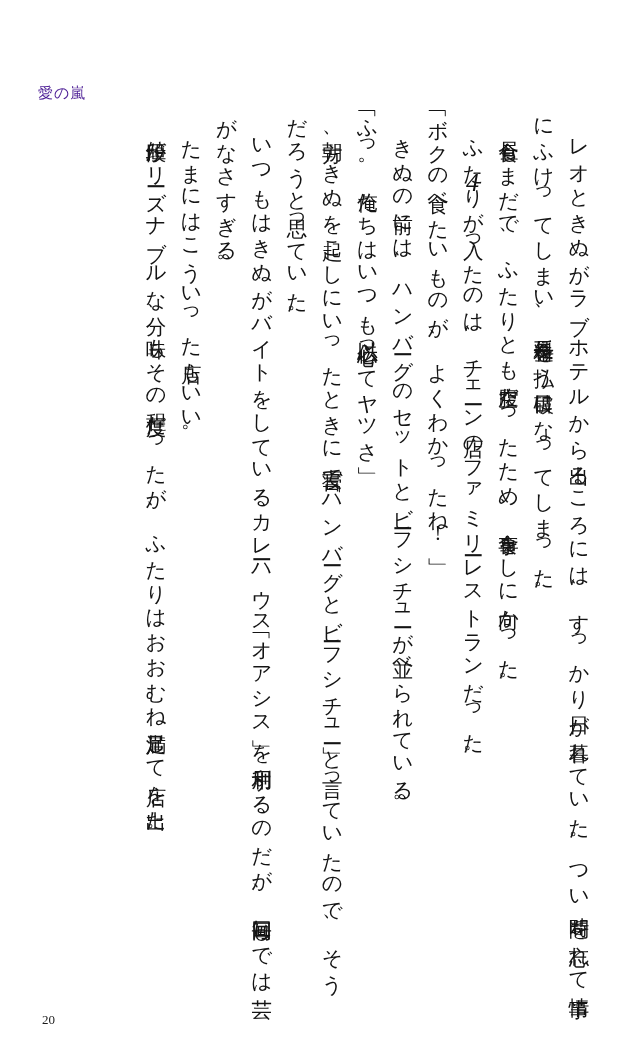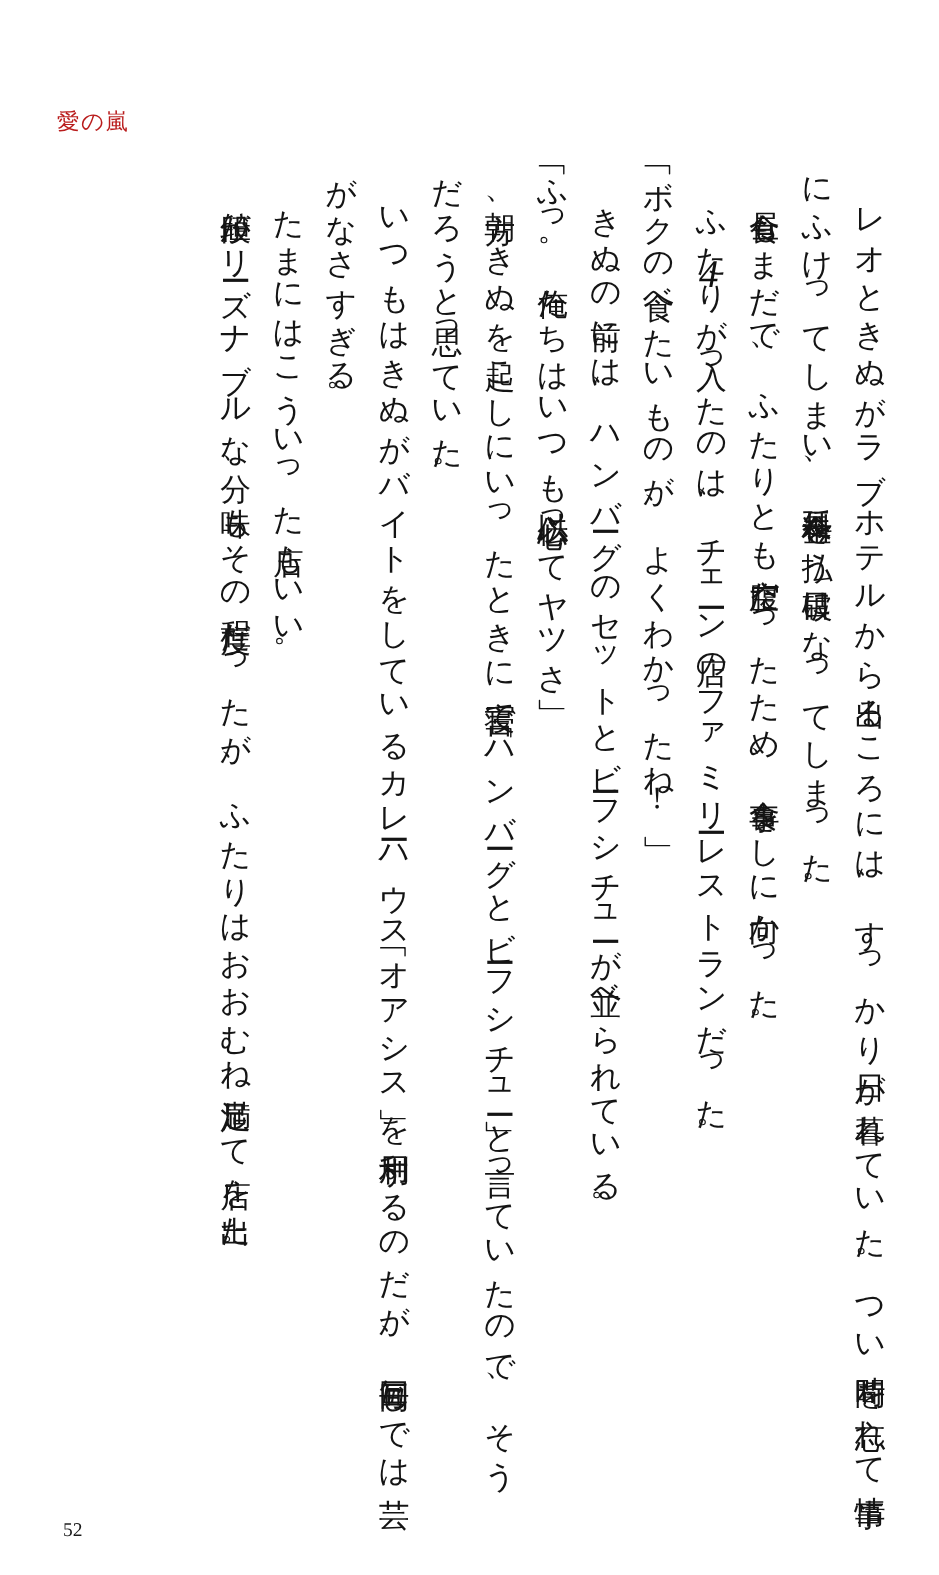--- a/index.html
+++ b/index.html
@@ -18,24 +18,24 @@
   .page {
     position: absolute;
     inset: 0;
     width: 626px;
     height: 1050px;
   }
   
   .running-head {
     position: absolute;
     left: 38px;
-    top: 72px;
+    top: 84px;
     font-size: 15px;
     letter-spacing: 1px;
-    color: #b91c1c;
+    color: #4c1d95;
     writing-mode: horizontal-tb;
     white-space: nowrap;
   }
   
   .folio {
     position: absolute;
     left: 42px;
     bottom: 22px;
     font-size: 13px;
     color: #1a1a1a;
@@ -92,15 +92,15 @@
       <p>ふたりが入ったのは、チェーン店のファミリーレストランだった。</p>
       <p class="noindent">「ボクの食べたいものが、よくわかったね!」</p>
       <p>きぬの前には、ハンバーグのセットとビーフシチューが並べられている。</p>
       <p class="noindent">「ふっ。俺たちはいつも以心伝心ってヤツさ」</p>
       <p>朝方、きぬを起こしにいったときに寝言で「ハンバーグとビーフシチュー」と言っていたので、そうだろうと思っていた。</p>
       <p>いつもはきぬがバイトをしているカレーハウス「オアシス」を利用するのだが、毎回同じでは芸がなさすぎる。</p>
       <p>たまにはこういった店もいい。</p>
       <p>値段がリーズナブルな分、味もその程度だったが、ふたりはおおむね満足して店を出た。</p>
     </div>
 
-  <div class="folio">52</div>
+  <div class="folio">20</div>
 
 </div>
 
 </body></html>

